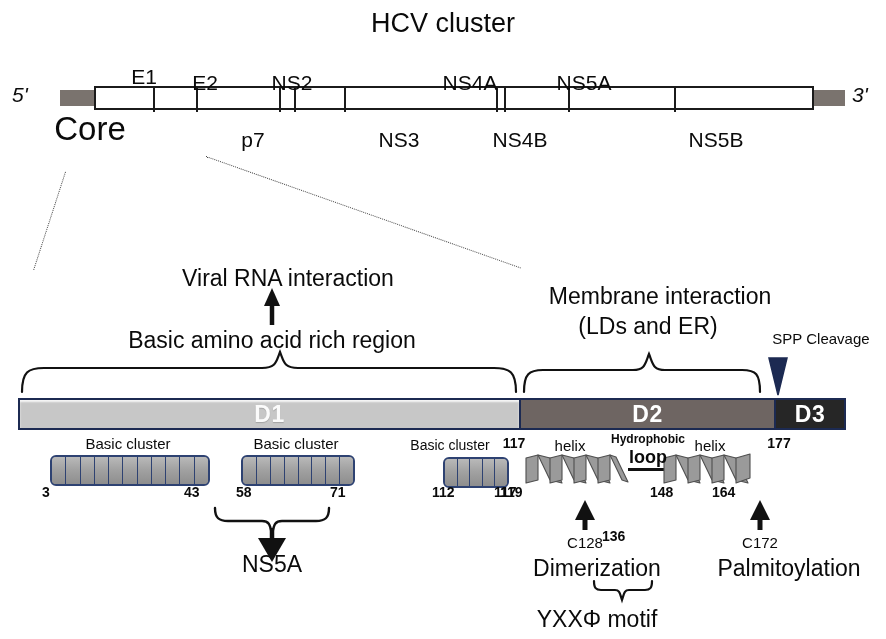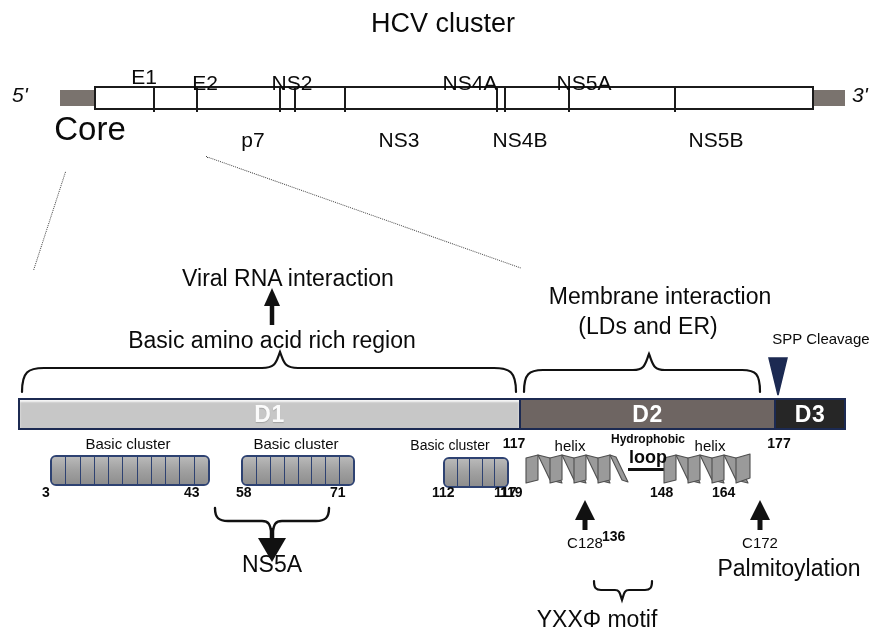--- a/index.html
+++ b/index.html
@@ -196,20 +196,21 @@
 
   <div class="txt num" style="left:500px;top:484px;">119</div>
   <div class="txt num" style="left:602px;top:484px;margin-top:44px;">136</div>
   <div class="txt num" style="left:650px;top:484px;">148</div>
   <div class="txt num" style="left:712px;top:484px;">164</div>
   <div class="txt num center" style="left:779px;top:435px;">177</div>
 
   <div class="txt center" style="left:272px;top:551px;font-size:23px;font-weight:400;">NS5A</div>
 
   <div class="txt center" style="left:585px;top:534px;font-size:15px;font-weight:400;">C128</div>
+  <div class="txt center" style="left:597px;top:555px;font-size:23px;font-weight:400;">Dimerization</div>
   <div class="txt center" style="left:597px;top:606px;font-size:23px;font-weight:400;">YXXΦ motif</div>
 
   <div class="txt center" style="left:760px;top:534px;font-size:15px;font-weight:400;">C172</div>
   <div class="txt center" style="left:789px;top:555px;font-size:23px;font-weight:400;">Palmitoylation</div>
 
   <svg class="ov">
 
     <path d="M22,392 C22,372 28,368 44,368 L262,368 C276,368 276,362 280,352
                                    C284,362 284,368 298,368 L494,368 C510,368 516,372 516,392" fill="none" stroke="#111" stroke-width="2.2" stroke-linecap="round"></path>
 

